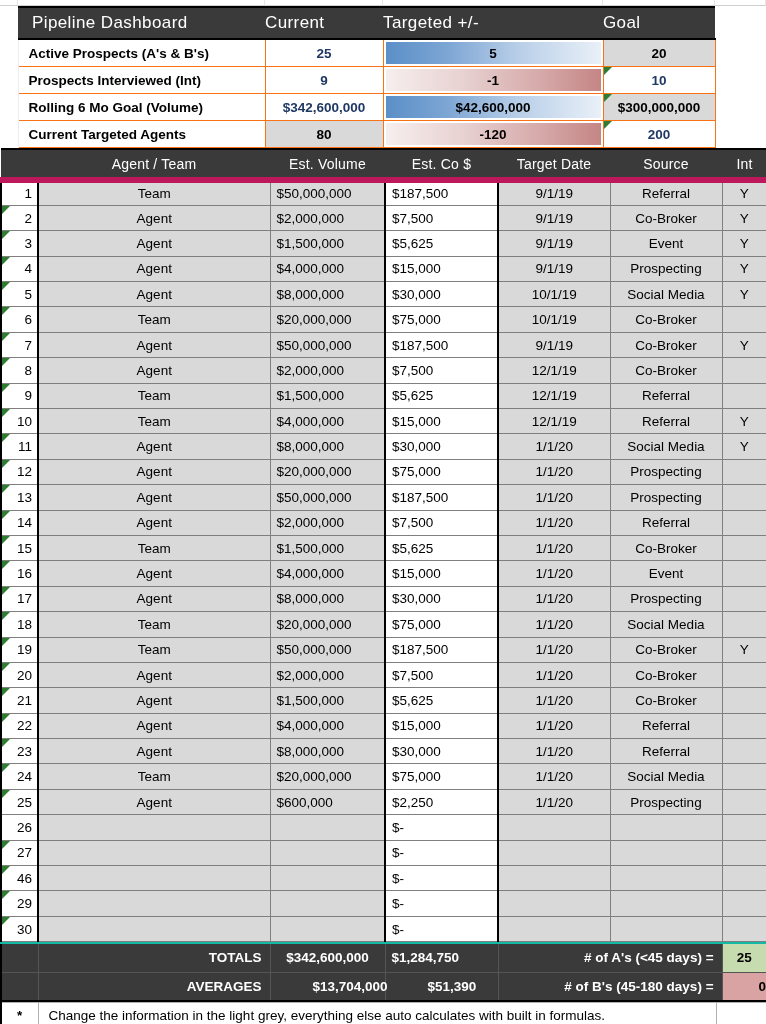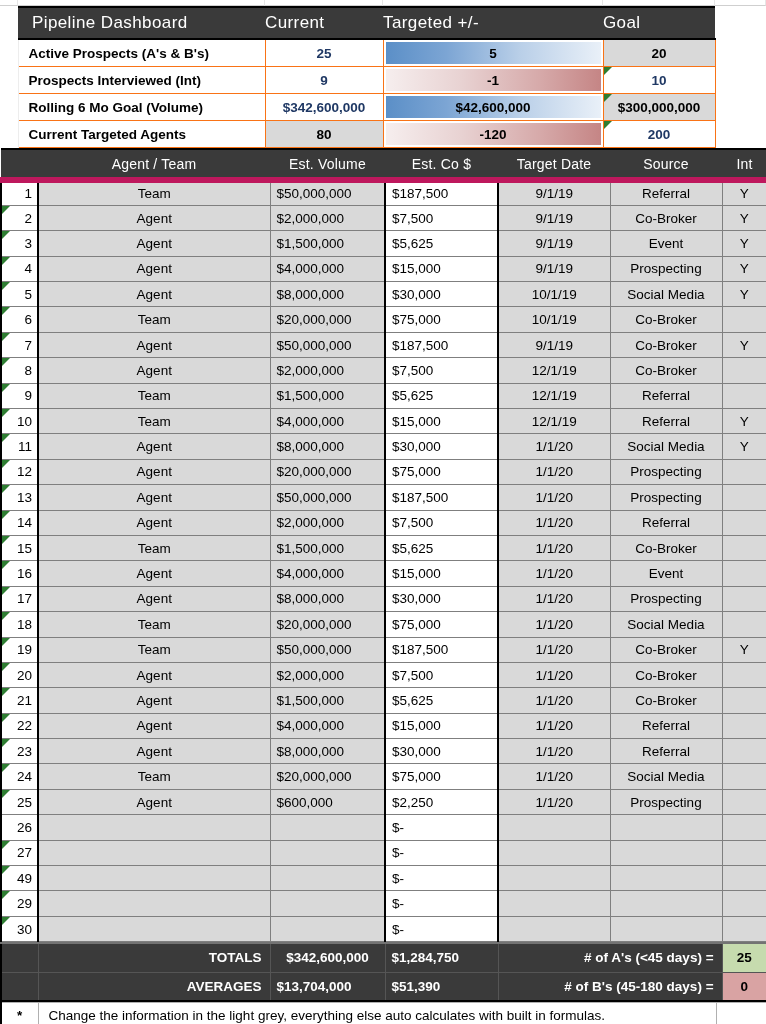--- a/index.html
+++ b/index.html
@@ -177,22 +177,22 @@
   .tot td.first { border-left: 2px solid #000; border-right: 1px solid #555; }
   .tot td.moneyc { text-align: center; padding-right: 0; }
   .tot td.kpi-green {
     background: #c6dbae; color: #000; text-align: center; padding-right: 0;
     border-right: 2px solid #000;
   }
   .tot td.kpi-red {
     background: #d9a3a3; color: #000; text-align: center; padding-right: 0;
     border-right: 2px solid #000;
   }
-  .tot-top td { border-top: 2px solid #737373; }
-  .tot-bot td { border-bottom: 2px solid #000; }
+  .tot-top td { border-top: 2px solid #14b8a6; }
+  .tot-bot td { border-bottom: 2px solid #000; padding-left: 36px; }
 
   
   .note td {
     height: 26px;
     font-size: 13.5px;
     border: 1px solid #b0b0b0;
     background: #ffffff;
     color: #000;
     white-space: nowrap;
   }
@@ -801,21 +801,21 @@
             <div class="money">
               <span class="s">$</span>
               <span class="n">-</span>
             </div>
           </td>
           <td></td>
           <td></td>
           <td class="int"></td>
         </tr>
         <tr class="grow">
-          <td class="num"><span class="tri tri-tl"></span><span>49</span></td>
+          <td class="num"><span class="tri tri-tl"></span><span>46</span></td>
           <td></td>
           <td></td>
           <td class="co">
             <div class="money">
               <span class="s">$</span>
               <span class="n">-</span>
             </div>
           </td>
           <td></td>
           <td></td>

